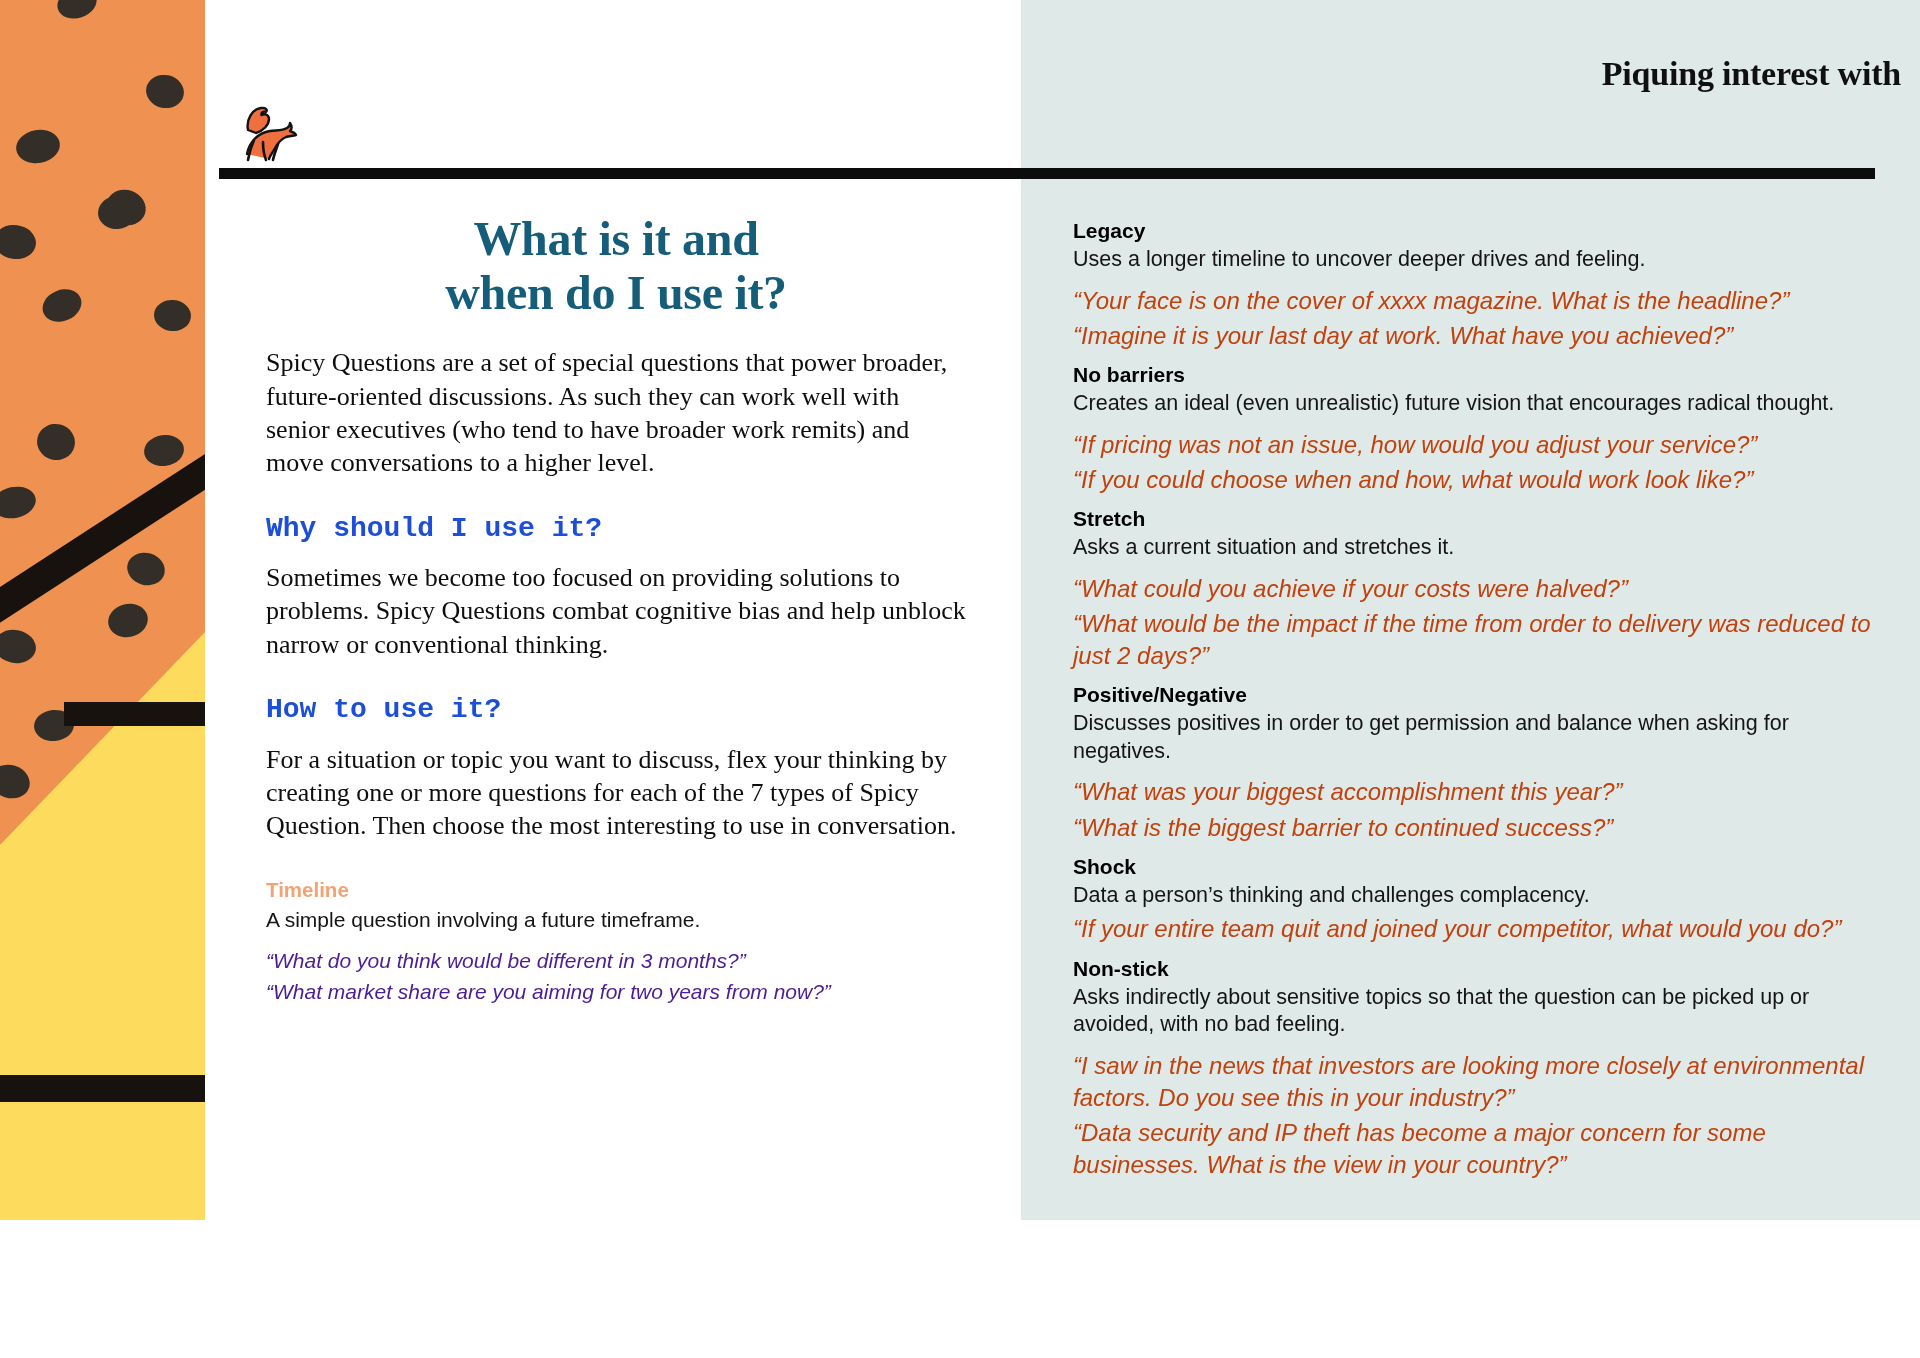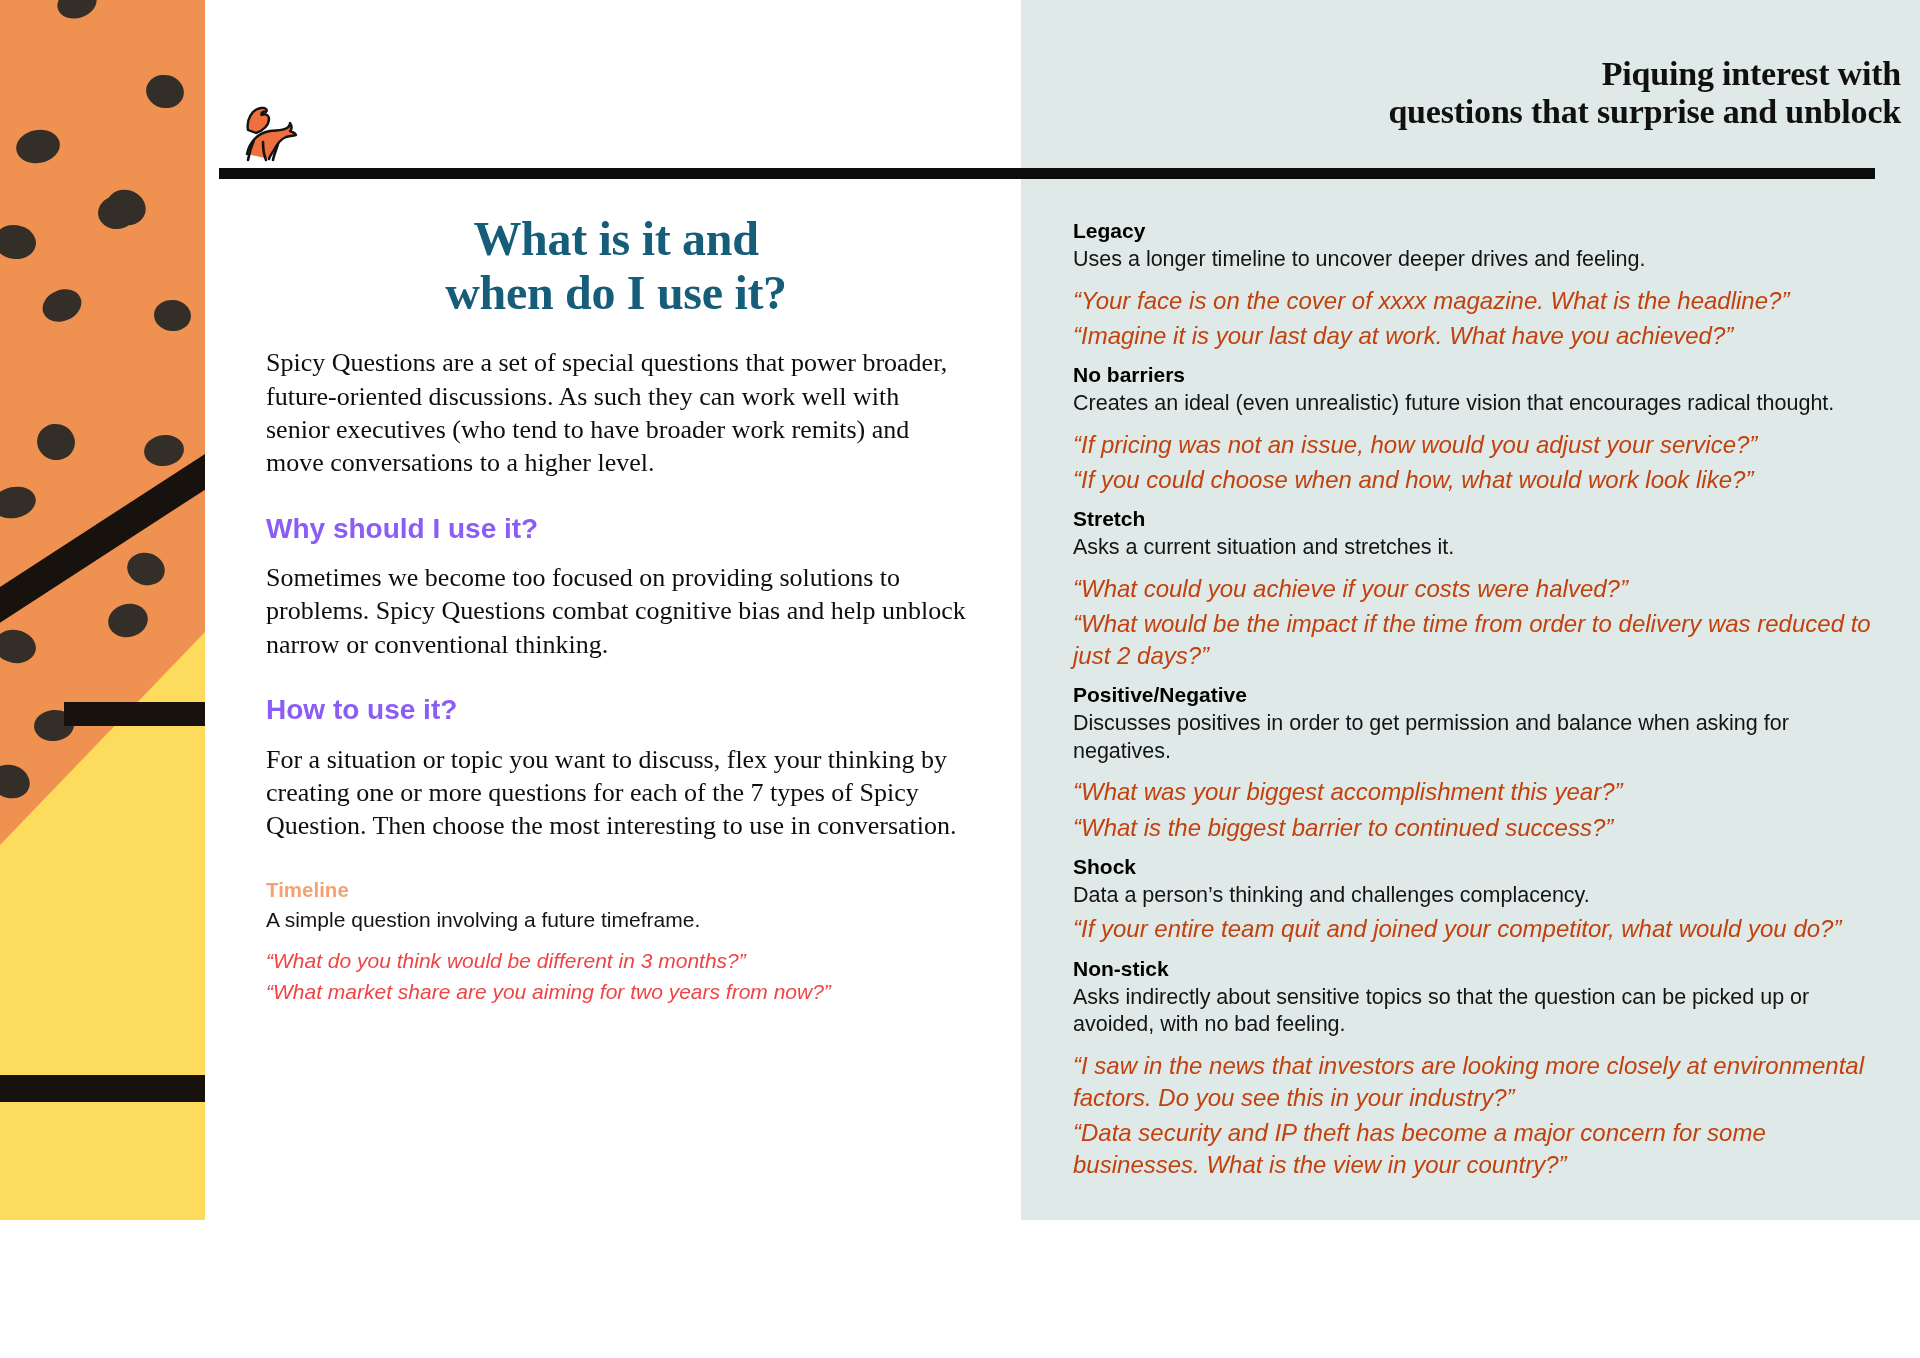--- a/index.html
+++ b/index.html
@@ -63,25 +63,25 @@
 
   .body-serif {
     font-family:"Liberation Serif", serif;
     font-size:26px;
     line-height:1.28;
     color:#0e0e0e;
     margin-bottom:32px;
   }
 
   .h-sub {
-    font-family:Liberation Sans, sans-serif;
+    font-family:Liberation Mono, monospace;
     font-weight:bold;
     font-size:28px;
     line-height:1.2;
-    color:#8b5cf6;
+    color:#1d4ed8;
     margin-bottom:16px;
   }
 
   
   .cat-title {
     font-family:"Liberation Sans", sans-serif;
     font-weight:bold;
     font-size:20.5px;
     line-height:1.2;
     color:#f5a272;
@@ -92,21 +92,21 @@
     font-size:21px;
     line-height:1.28;
     color:#151515;
     margin-bottom:13px;
   }
   .cat-q {
     font-family:"Liberation Sans", sans-serif;
     font-style:italic;
     font-size:21px;
     line-height:1.34;
-    color:#ef4444;
+    color:#4c1d95;
     margin-bottom:3px;
   }
 
   
   #right-col { position:absolute; left:1073px; top:218px; width:805px; z-index:6; }
   .rc-block { margin-bottom:10px; }
   .rc-title {
     font-family:"Liberation Sans", sans-serif;
     font-weight:bold;
     font-size:21px;
@@ -161,21 +161,20 @@
 
     <div class="deco-hrule" style="top:702px; height:24px; left:64px; width:141px;"></div>
 
     <div class="deco-hrule" style="top:1075px; height:27px;"></div>
   </div>
 
   <div id="right-panel"></div>
 
   <div id="doc-header">
     <span class="line">Piquing interest with</span>
-    <span class="line">questions that surprise and unblock</span>
   </div>
 
   <div id="header-rule"></div>
 
   <div id="fox-logo">
     <svg viewBox="0 0 76 62" width="76" height="62" aria-hidden="true">
       <g>
 
         <path d="M16 30 C14 20, 20 9, 29 8 C34 7.5, 36 10, 34 12 C31 11, 29 12.5, 29.5 15 C33 13, 37 15, 37 19 C37 25, 31 31, 24 33 Z" fill="#ef6f3e" stroke="#121212" stroke-width="2.4" stroke-linejoin="round"></path>
 

